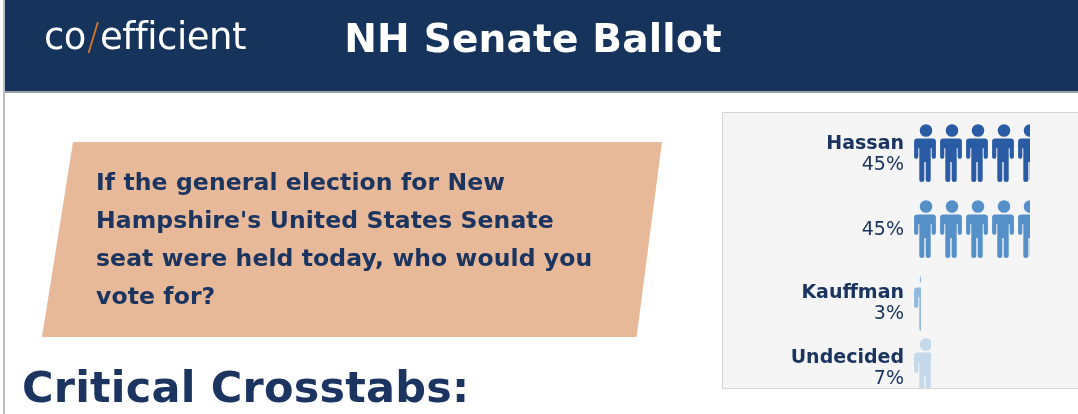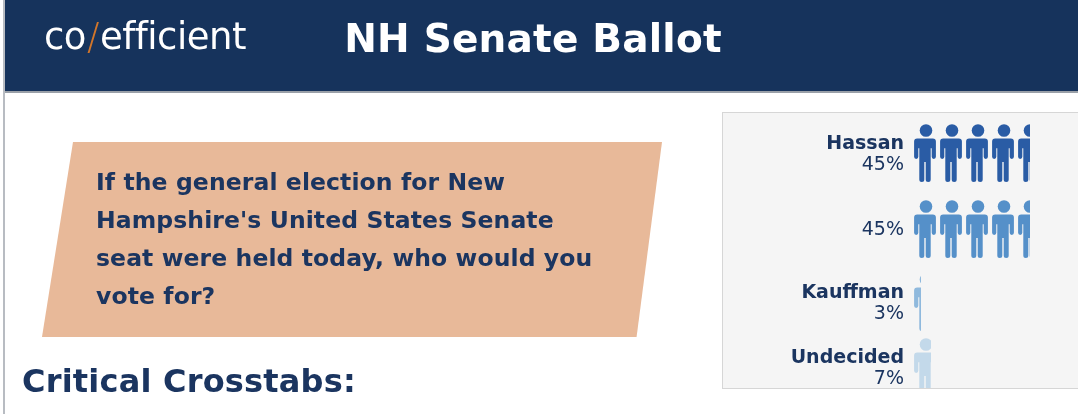--- a/index.html
+++ b/index.html
@@ -97,21 +97,21 @@
     line-height: 1.62;
     letter-spacing: 0.1px;
     margin-left: 8px;
   }
 
   
   .crosstabs {
     position: absolute;
     left: 22px;
     top: 362px;
-    font-size: 32px;
+    font-size: 43px;
     font-weight: 600;
     color: #1b3560;
     letter-spacing: 0.2px;
     white-space: nowrap;
   }
 
   
   .chart-panel {
     position: absolute;
     left: 722px;

